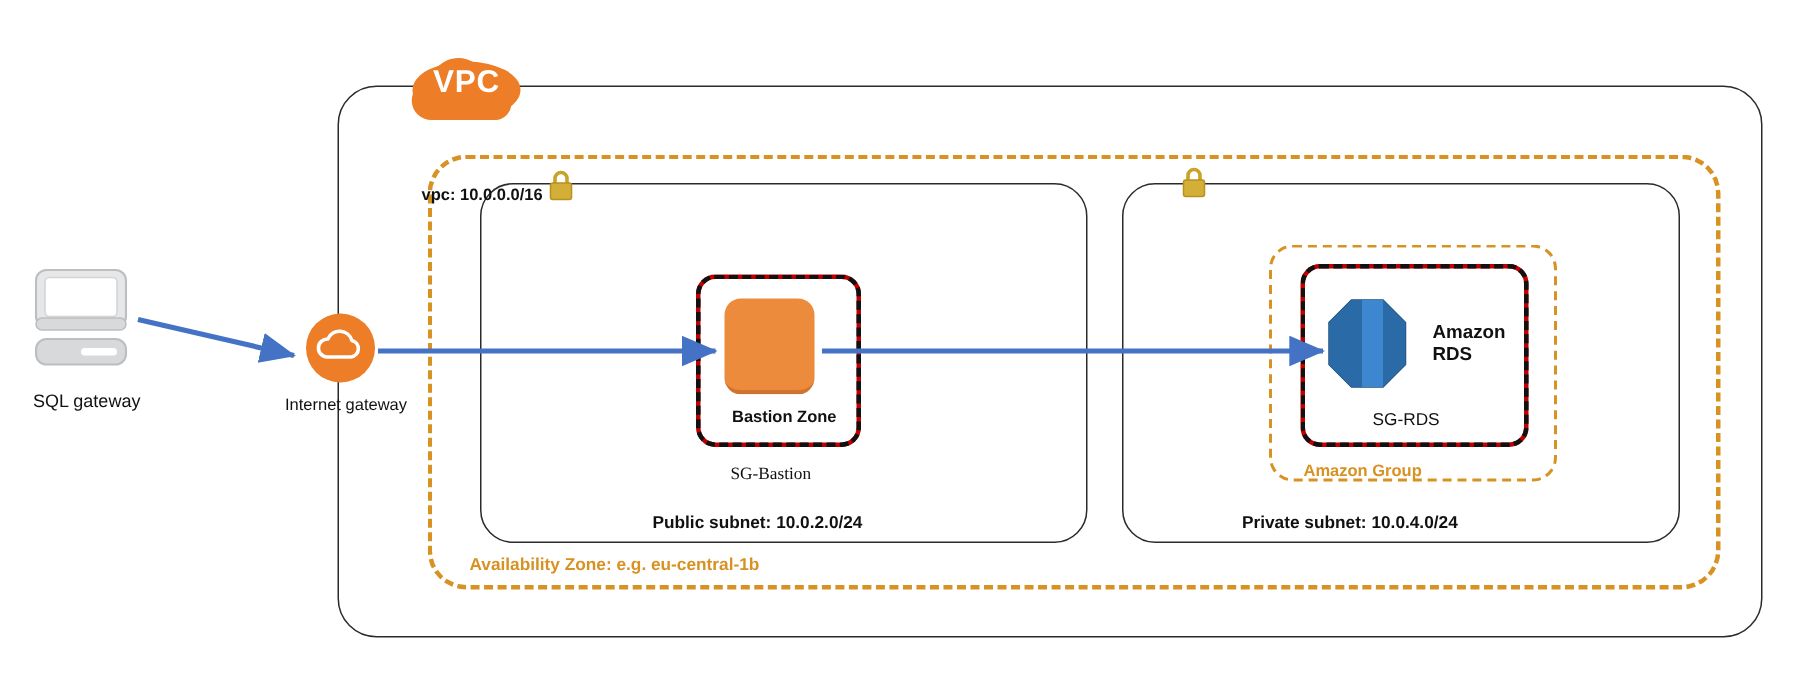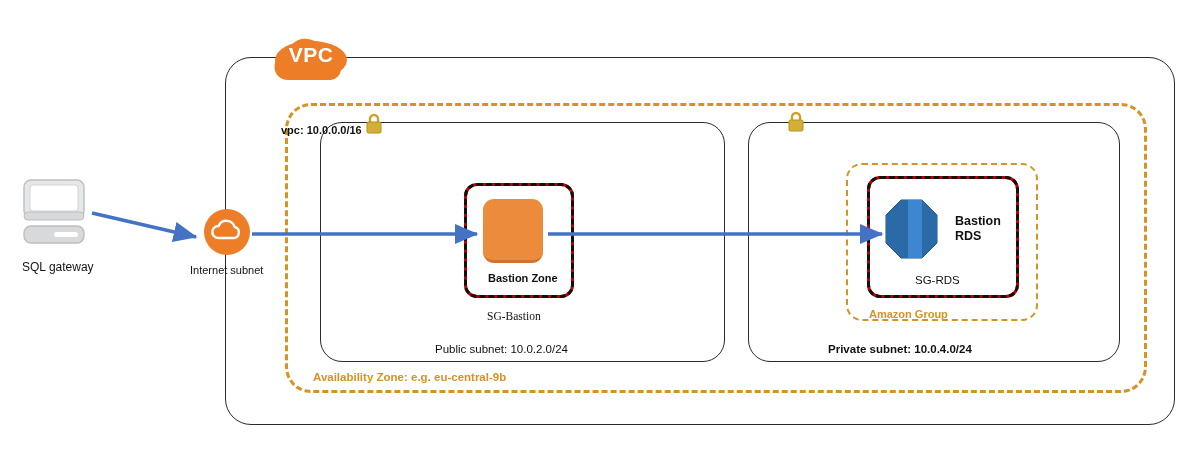--- a/index.html
+++ b/index.html
@@ -71,21 +71,21 @@
 
   
   .lbl {
     font-size: 11.5px;
     color: #111111;
     white-space: nowrap;
   }
   .lbl-orange { color: #d79223; font-weight: bold; }
 
   .lbl-vpc-cidr   { left: 281px; top: 92px; font-size: 11px; font-weight: bold; margin-top: 32px; }
-  .lbl-public     { left: 389px; top: 343px; font-size: 11.5px; font-weight: normal; padding-left: 46px; }
+  .lbl-public     { left: 389px; top: 343px; font-size: 11.5px; font-weight: bold; padding-left: 46px; }
   .lbl-private    { left: 782px; top: 343px; font-size: 11.5px; font-weight: bold; margin-left: 46px; }
   .lbl-az         { left: 313px; top: 371px; font-size: 11.5px; }
   .lbl-subnetgrp  { left: 869px; top: 308px; font-size: 11px; }
   .lbl-sqlclient  { left: 22px; top: 260px; font-size: 12px; }
   .lbl-igw        { left: 190px; top: 264px; font-size: 11px; }
   .lbl-bastion    { left: 488px; top: 272px; font-size: 11px; font-weight: bold; }
   .lbl-sgbastion  { left: 487px; top: 310px; font-size: 11.5px; font-family: Liberation Serif, serif; }
   .lbl-sgrds      { left: 915px; top: 274px; font-size: 11.5px; }
   .lbl-rds        { left: 955px; top: 214px; font-size: 12.5px; font-weight: bold;
                     line-height: 15px; text-align: left; }
@@ -218,32 +218,32 @@
     </svg>
     <div class="vpc-text">VPC</div>
   </div>
 
   <div class="abs lbl lbl-vpc-cidr">vpc: 10.0.0.0/16</div>
 
   <div class="abs lbl lbl-public">Public subnet: 10.0.2.0/24</div>
 
   <div class="abs lbl lbl-private">Private subnet: 10.0.4.0/24</div>
 
-  <div class="abs lbl lbl-orange lbl-az">Availability Zone: e.g. eu-central-9b</div>
+  <div class="abs lbl lbl-orange lbl-az">Availability Zone: e.g. eu-central-1b</div>
 
   <div class="abs lbl lbl-orange lbl-subnetgrp">Amazon Group</div>
 
   <div class="abs lbl lbl-sqlclient">SQL gateway</div>
 
-  <div class="abs lbl lbl-igw">Internet subnet</div>
+  <div class="abs lbl lbl-igw">Internet gateway</div>
 
   <div class="abs lbl lbl-bastion">Bastion Zone</div>
 
   <div class="abs lbl lbl-sgbastion">SG-Bastion</div>
 
   <div class="abs lbl lbl-sgrds">SG-RDS</div>
 
   <div class="abs lbl lbl-rds">
-    <div>Bastion</div>
+    <div>Amazon</div>
     <div>RDS</div>
   </div>
 
 </div>
 
 </body></html>

